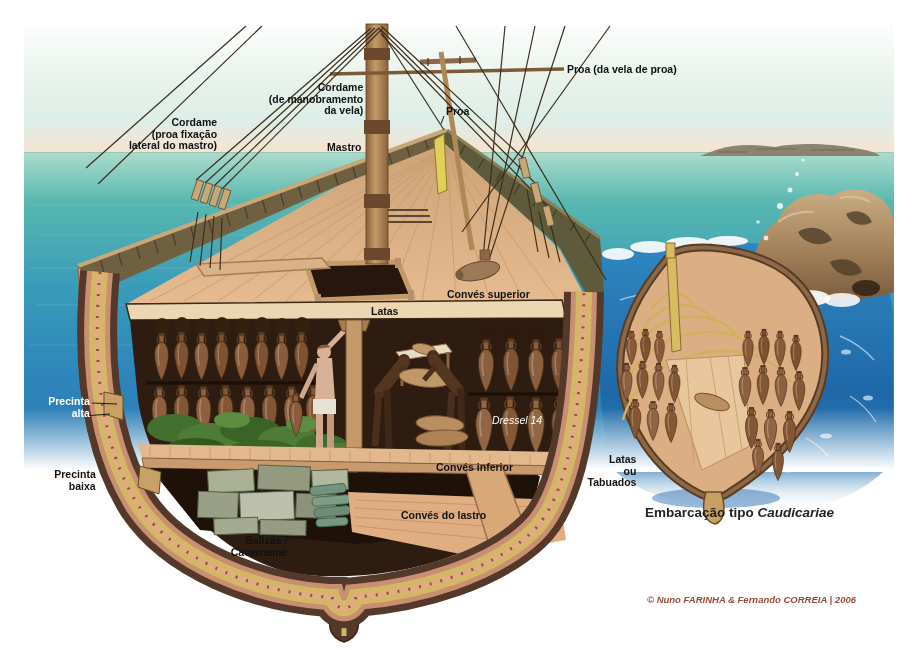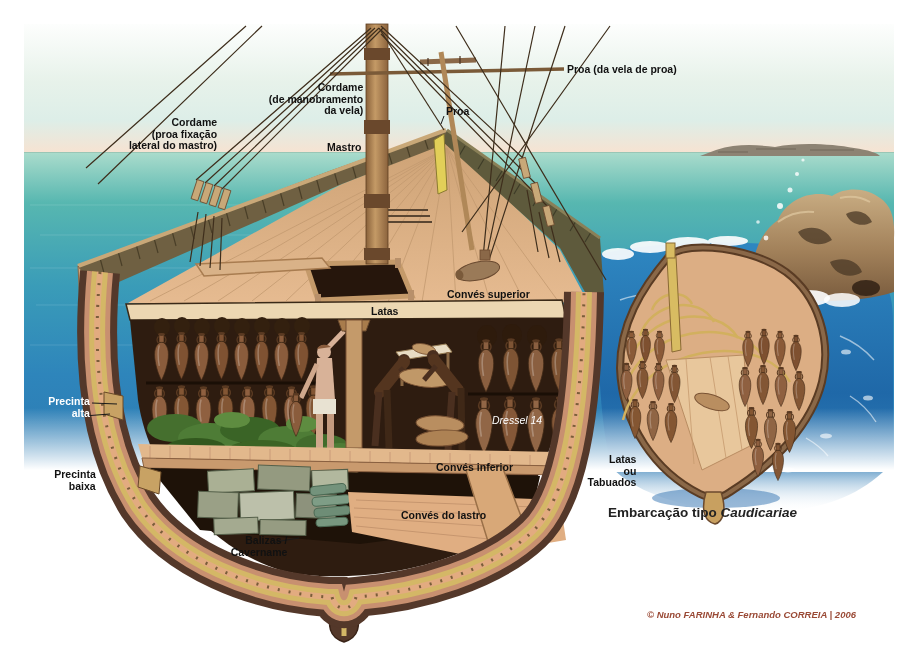--- a/index.html
+++ b/index.html
@@ -5,21 +5,21 @@
   html,body{margin:0;padding:0;background:#ffffff;}
   #stage{position:relative;width:918px;height:650px;background:#ffffff;overflow:hidden;
          font-family:"Liberation Sans",sans-serif;}
   #scene{position:absolute;left:0;top:0;}
   .lbl{position:absolute;color:#111;font-size:10.5px;font-weight:700;line-height:11.5px;white-space:nowrap;}
   .lbl .reg{font-weight:700;}
   .ctr{transform:translateX(-50%);text-align:right;}
   .white{color:#ffffff;}
   .ital{font-style:italic;}
   .caption{position:absolute;font-size:13.5px;font-weight:600;color:#222;white-space:nowrap;}
-  .credit{position:absolute;font-size:9.5px;font-style:italic;font-weight:600;white-space:nowrap;margin-top:15px;}
+  .credit{position:absolute;font-size:9.5px;font-style:italic;font-weight:600;white-space:nowrap;}
 </style>
 </head>
 <body>
 
 <div id="stage">
 
 <svg id="scene" width="918" height="650" viewBox="0 0 918 650">
   <defs>
     <linearGradient id="skyG" x1="0" y1="24" x2="0" y2="152" gradientUnits="userSpaceOnUse">
       <stop offset="0" stop-color="#fdfefd"></stop>
@@ -429,16 +429,16 @@
   <div>Balizas /</div>
   <div>Cavername</div>
 </div>
 <div class="lbl" style="left:401px;top:510px;">Convés do lastro</div>
 <div class="lbl ctr" style="left:612px;top:454px;">
   <div>Latas</div>
   <div>ou</div>
   <div>Tabuados</div>
 </div>
 
-<div class="caption" style="left:608px;top:505px;"><span>Embarcação tipo </span><span class="ital">Caudicariae</span></div>
+<div class="caption" style="left:645px;top:505px;"><span>Embarcação tipo </span><span class="ital">Caudicariae</span></div>
 <div class="credit" style="left:647px;top:594px;color:#9a4a36;">© Nuno FARINHA &amp; Fernando CORREIA | 2006</div>
 
 </div>
 
 </body></html>

